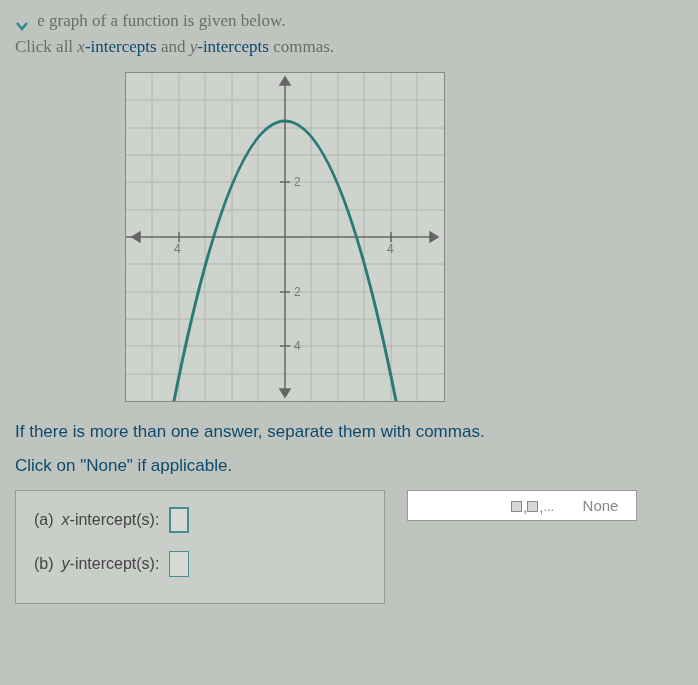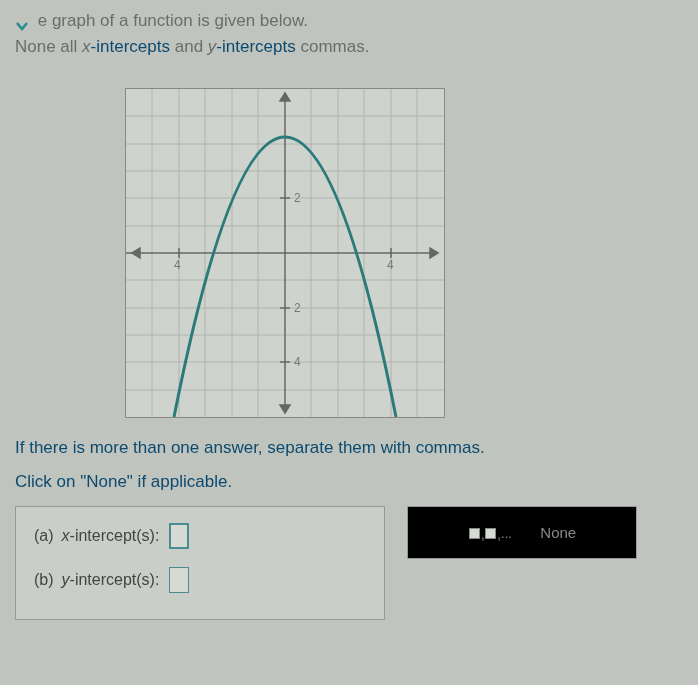--- a/index.html
+++ b/index.html
@@ -9,21 +9,22 @@
       background: #c0c4bf;
       font-family: Arial, sans-serif;
       color: #555;
       padding: 8px 15px;
       overflow: hidden;
     }
     .prompt-text {
       font-size: 17px;
       line-height: 1.5;
       color: #6a6e6a;
-      margin-bottom: 29px;
+      margin-bottom: 13px;
+      font-family: Liberation Serif, serif;
     }
     .chevron {
       display: inline-block;
       width: 14px;
       height: 14px;
       vertical-align: middle;
       margin-right: 4px;
     }
     .italic { font-style: italic; }
     .term { color: #0c4a6e; }
@@ -66,25 +67,25 @@
       background: #d6dad5;
       margin-left: 10px;
       display: inline-block;
     }
     .input-field.active {
       border: 2px solid #4a8c94;
     }
     .side-box {
       display: inline-block;
       vertical-align: top;
-      background: #000000;
+      background: #ffffff;
       border: 1px solid #999;
-      padding: 16px 18px;
+      padding: 5px 18px;
       width: 230px;
-      text-align: center;
+      text-align: right;
     }
     .side-box .list-icon {
       display: inline-block;
       vertical-align: middle;
       margin-right: 24px;
     }
     .side-box .none-label {
       color: #888;
       font-size: 15px;
       vertical-align: middle;
@@ -101,21 +102,21 @@
 </head>
 <body>
 
 <div class="prompt-text">
   <span class="chevron">
     <svg width="14" height="14" viewBox="0 0 14 14">
         <path d="M2 4 L7 10 L12 4" fill="none" stroke="#2a8a92" stroke-width="2.5"></path>
       </svg>
   </span>
   <span>e graph of a function is given below.</span><br>
-  <span>None all </span>
+  <span>Click all </span>
   <span class="italic">x</span><span class="term">-intercepts</span>
   <span> and </span>
   <span class="italic">y</span><span class="term">-intercepts</span>
   <span> commas.</span>
 </div>
 
 <div class="graph-box">
   <svg width="318" height="328" viewBox="0 0 318 328">
     <g stroke="#b0b4af" stroke-width="1">
       <line x1="26" y1="0" x2="26" y2="328"></line>

